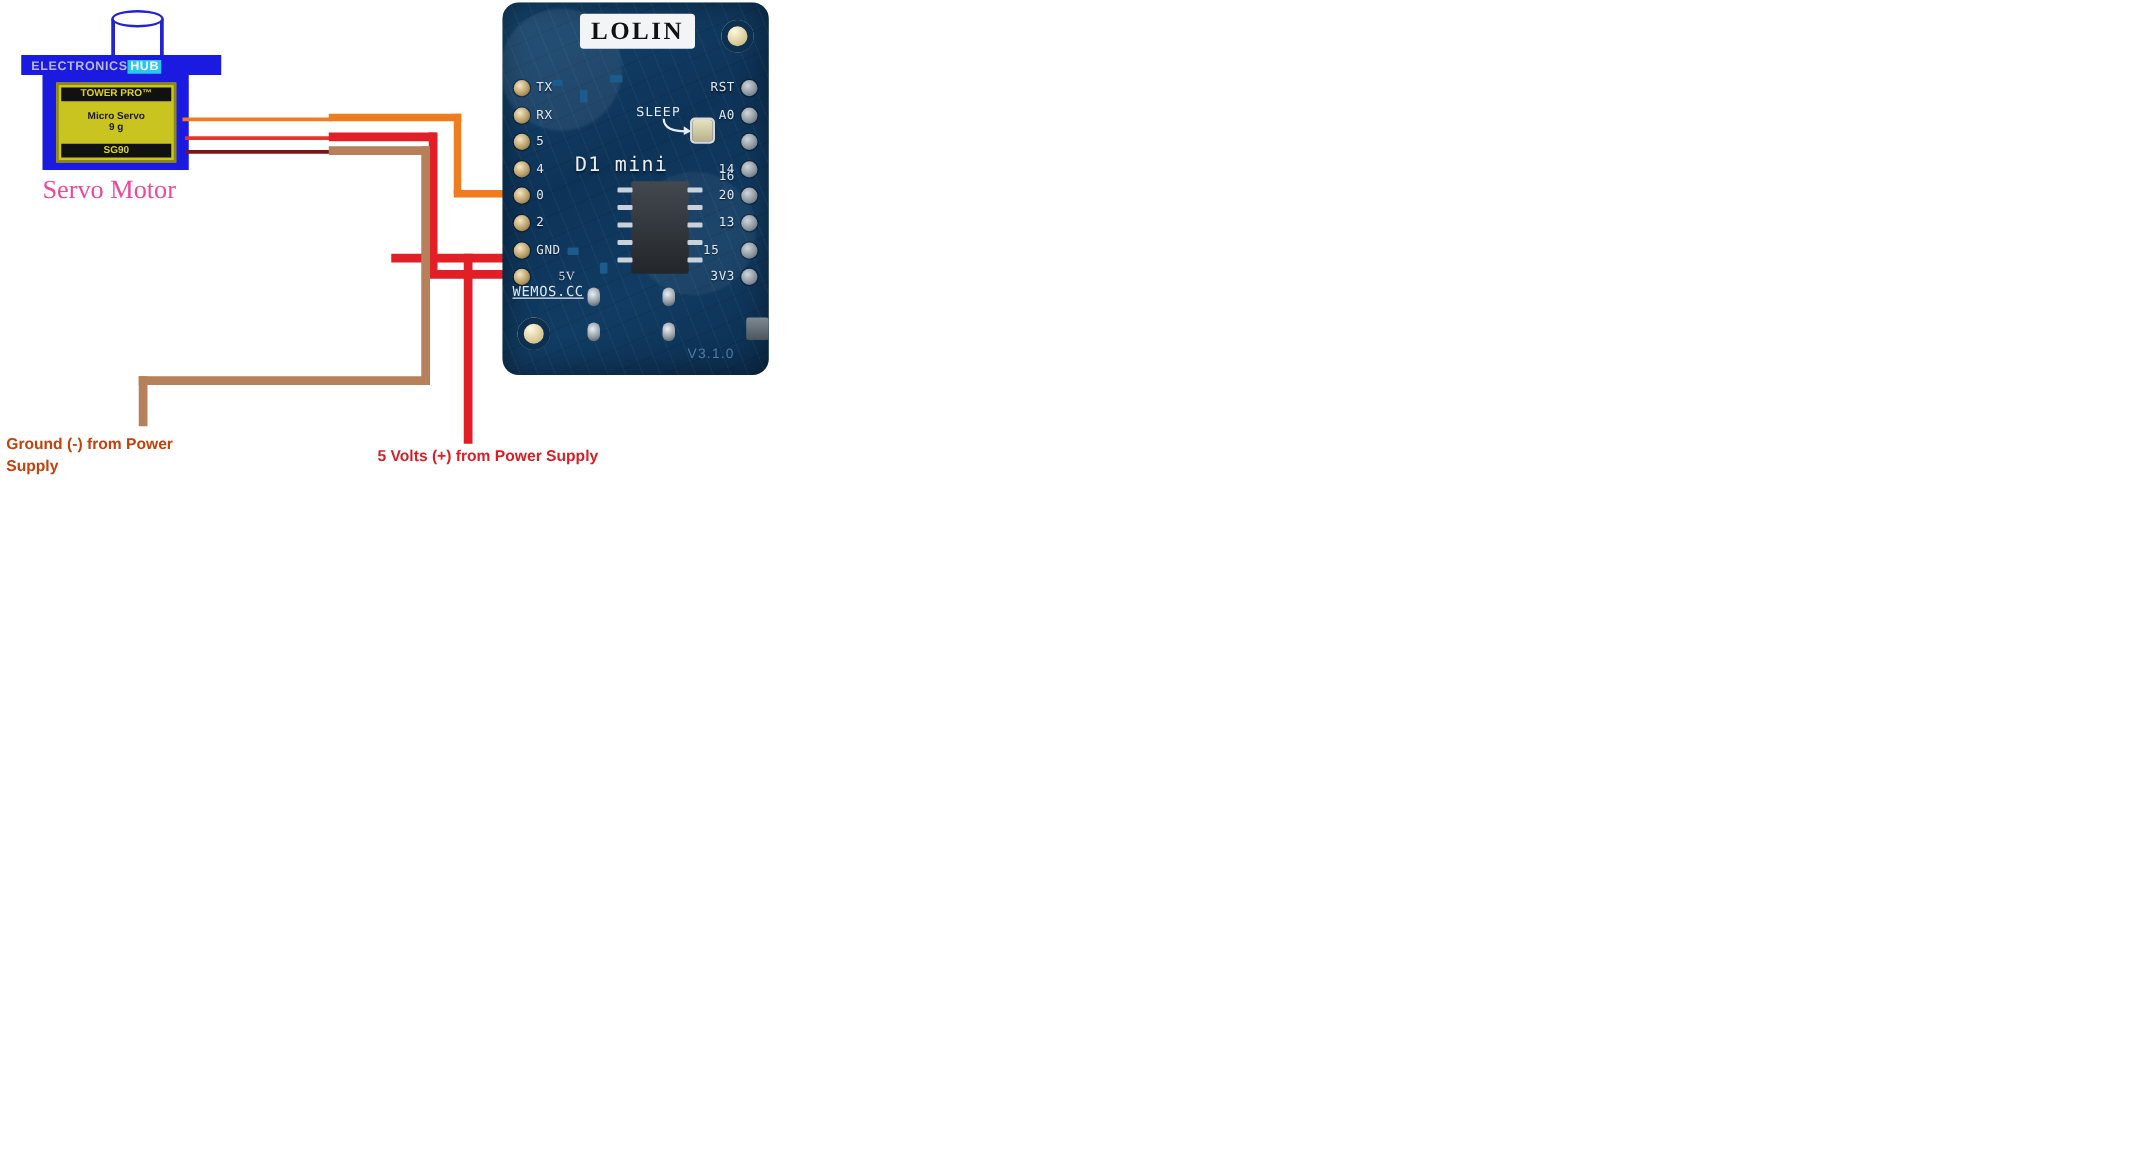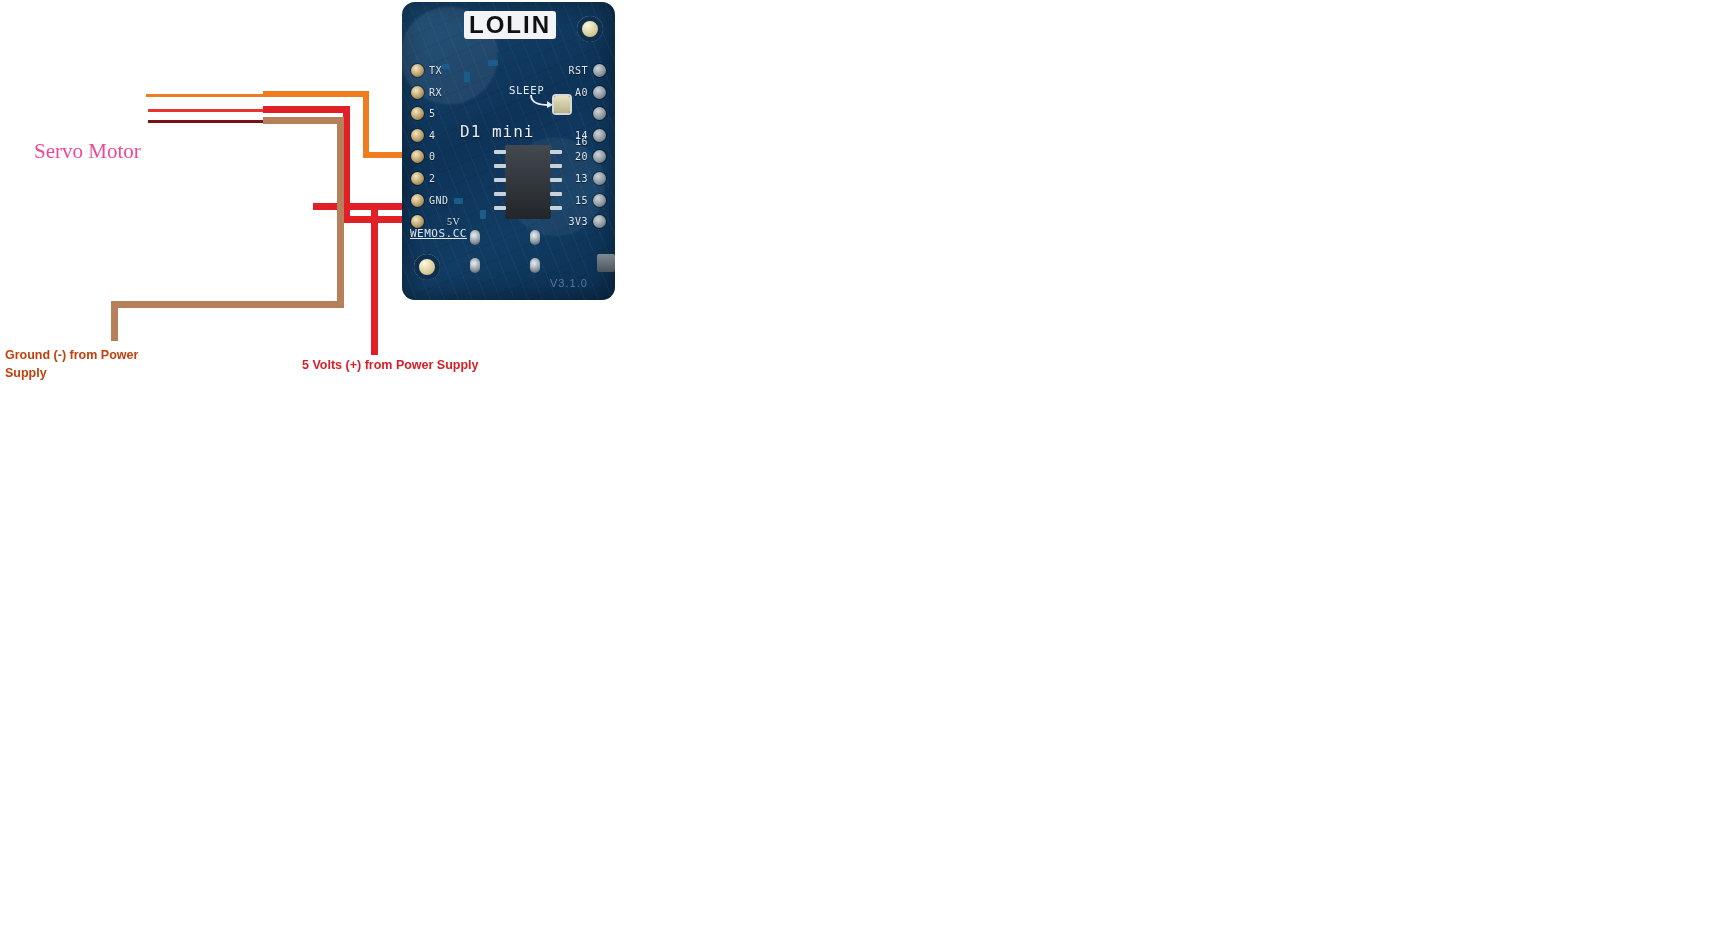--- a/index.html
+++ b/index.html
@@ -38,21 +38,21 @@
       border-radius:13px;box-shadow:inset 0 0 26px rgba(0,0,0,.45);overflow:hidden;}
   #board::after{content:"";position:absolute;left:0;top:0;right:0;bottom:0;
       background:
         radial-gradient(circle at 22% 18%, rgba(255,255,255,.07) 0 16%, transparent 17%),
         radial-gradient(circle at 72% 62%, rgba(255,255,255,.05) 0 20%, transparent 21%),
         repeating-linear-gradient(68deg, rgba(255,255,255,.035) 0 1px, transparent 1px 13px),
         repeating-linear-gradient(-24deg, rgba(0,0,0,.08) 0 1px, transparent 1px 17px);
       pointer-events:none;}
   #lolin-logo{position:absolute;left:62px;top:9px;width:92px;height:28px;background:#f2f4f6;
       border-radius:3px;display:flex;align-items:center;justify-content:center;z-index:4;}
-  #lolin-logo span{font-family:Liberation Sans, sans-serif;font-weight:bold;font-size:24px;
+  #lolin-logo span{font-family:Liberation Serif, serif;font-weight:bold;font-size:20px;
       letter-spacing:2px;color:#111;text-align:right;}
   .pin{position:absolute;width:13px;height:13px;border-radius:50%;
       background:radial-gradient(circle at 38% 34%,#f3e7c4,#b79b63 58%,#6f5a2f);
       box-shadow:0 0 0 1px rgba(0,0,0,.35);z-index:3;}
   .pin.dark{background:radial-gradient(circle at 38% 34%,#cfd5dc,#8a949d 58%,#4c545c);}
   .plabel{position:absolute;font-family:"DejaVu Sans Mono",monospace;font-size:10px;
       color:#dfe8f2;letter-spacing:.5px;z-index:3;text-shadow:0 1px 1px rgba(0,0,0,.6);}
   .plabel.r{text-align:right;}
   #d1mini{position:absolute;left:58px;top:120px;font-family:"DejaVu Sans Mono",monospace;
       font-size:16px;color:#e8eef5;letter-spacing:1px;z-index:3;text-shadow:0 1px 2px rgba(0,0,0,.6);}
@@ -81,20 +81,38 @@
   .caption{position:absolute;font-family:"Liberation Sans",sans-serif;
       font-size:12.5px;font-weight:bold;line-height:1.45;}
   #cap-gnd{left:5px;top:346px;color:#c2410c;width:175px;}
   #cap-5v{left:302px;top:356px;color:#d61f26;}
 </style>
 </head>
 <body>
 
 <div id="stage">
 
+  <div id="servo">
+    <div class="servo-horn-neck"></div>
+    <div class="servo-horn-top"></div>
+    <div class="servo-ears"></div>
+    <div class="servo-body"></div>
+    <div class="servo-banner">
+      <span class="banner-a">ELECTRONICS</span>
+      <span class="banner-b">HUB</span>
+    </div>
+    <div class="servo-label-box">
+      <div class="sl-row sl-dark">TOWER PRO™</div>
+      <div class="sl-row sl-light">
+        <div>Micro Servo</div>
+        <div>9 g</div>
+      </div>
+      <div class="sl-row sl-dark">SG90</div>
+    </div>
+  </div>
   <div id="servo-caption">Servo Motor</div>
 
   <div class="w stub" style="left:146px;top:94px;width:120px;height:3px;background:#ef7c1f;"></div>
   <div class="w stub" style="left:148px;top:109px;width:118px;height:3px;background:#e8342d;"></div>
   <div class="w stub" style="left:148px;top:120px;width:118px;height:3px;background:#7a1414;"></div>
 
   <div class="w" style="left:263px;top:91px;width:106px;height:6px;background:#ef7c1f;"></div>
   <div class="w" style="left:363px;top:91px;width:6px;height:64px;background:#ef7c1f;"></div>
   <div class="w" style="left:363px;top:152px;width:52px;height:6px;background:#ef7c1f;"></div>
 
@@ -178,21 +196,21 @@
       <div class="plabel r" style="left: 148px; width: 38px; top: 84.6px;">A0</div>
       <div class="pin dark" style="left: 191px; top: 105.2px;"></div>
       <div class="plabel r" style="left: 148px; width: 38px; top: 106.2px; margin-top: 28px;">16</div>
       <div class="pin dark" style="left: 191px; top: 126.8px;"></div>
       <div class="plabel r" style="left: 148px; width: 38px; top: 127.8px;">14</div>
       <div class="pin dark" style="left: 191px; top: 148.4px;"></div>
       <div class="plabel r" style="left: 148px; width: 38px; top: 149.4px;">20</div>
       <div class="pin dark" style="left: 191px; top: 170px;"></div>
       <div class="plabel r" style="left: 148px; width: 38px; top: 171px;">13</div>
       <div class="pin dark" style="left: 191px; top: 191.6px;"></div>
-      <div class="plabel r" style="left: 148px; width: 38px; top: 192.6px;">15</div>
+      <div class="plabel r" style="left: 148px; width: 38px; top: 192.6px; text-align: center;">15</div>
       <div class="pin dark" style="left: 191px; top: 213.2px;"></div>
       <div class="plabel r" style="left: 148px; width: 38px; top: 214.2px;">3V3</div>
     </div>
 
   <div class="caption" id="cap-gnd">Ground (-) from Power Supply</div>
   <div class="caption" id="cap-5v">5 Volts (+) from Power Supply</div>
 
 </div>
 
 </body></html>

